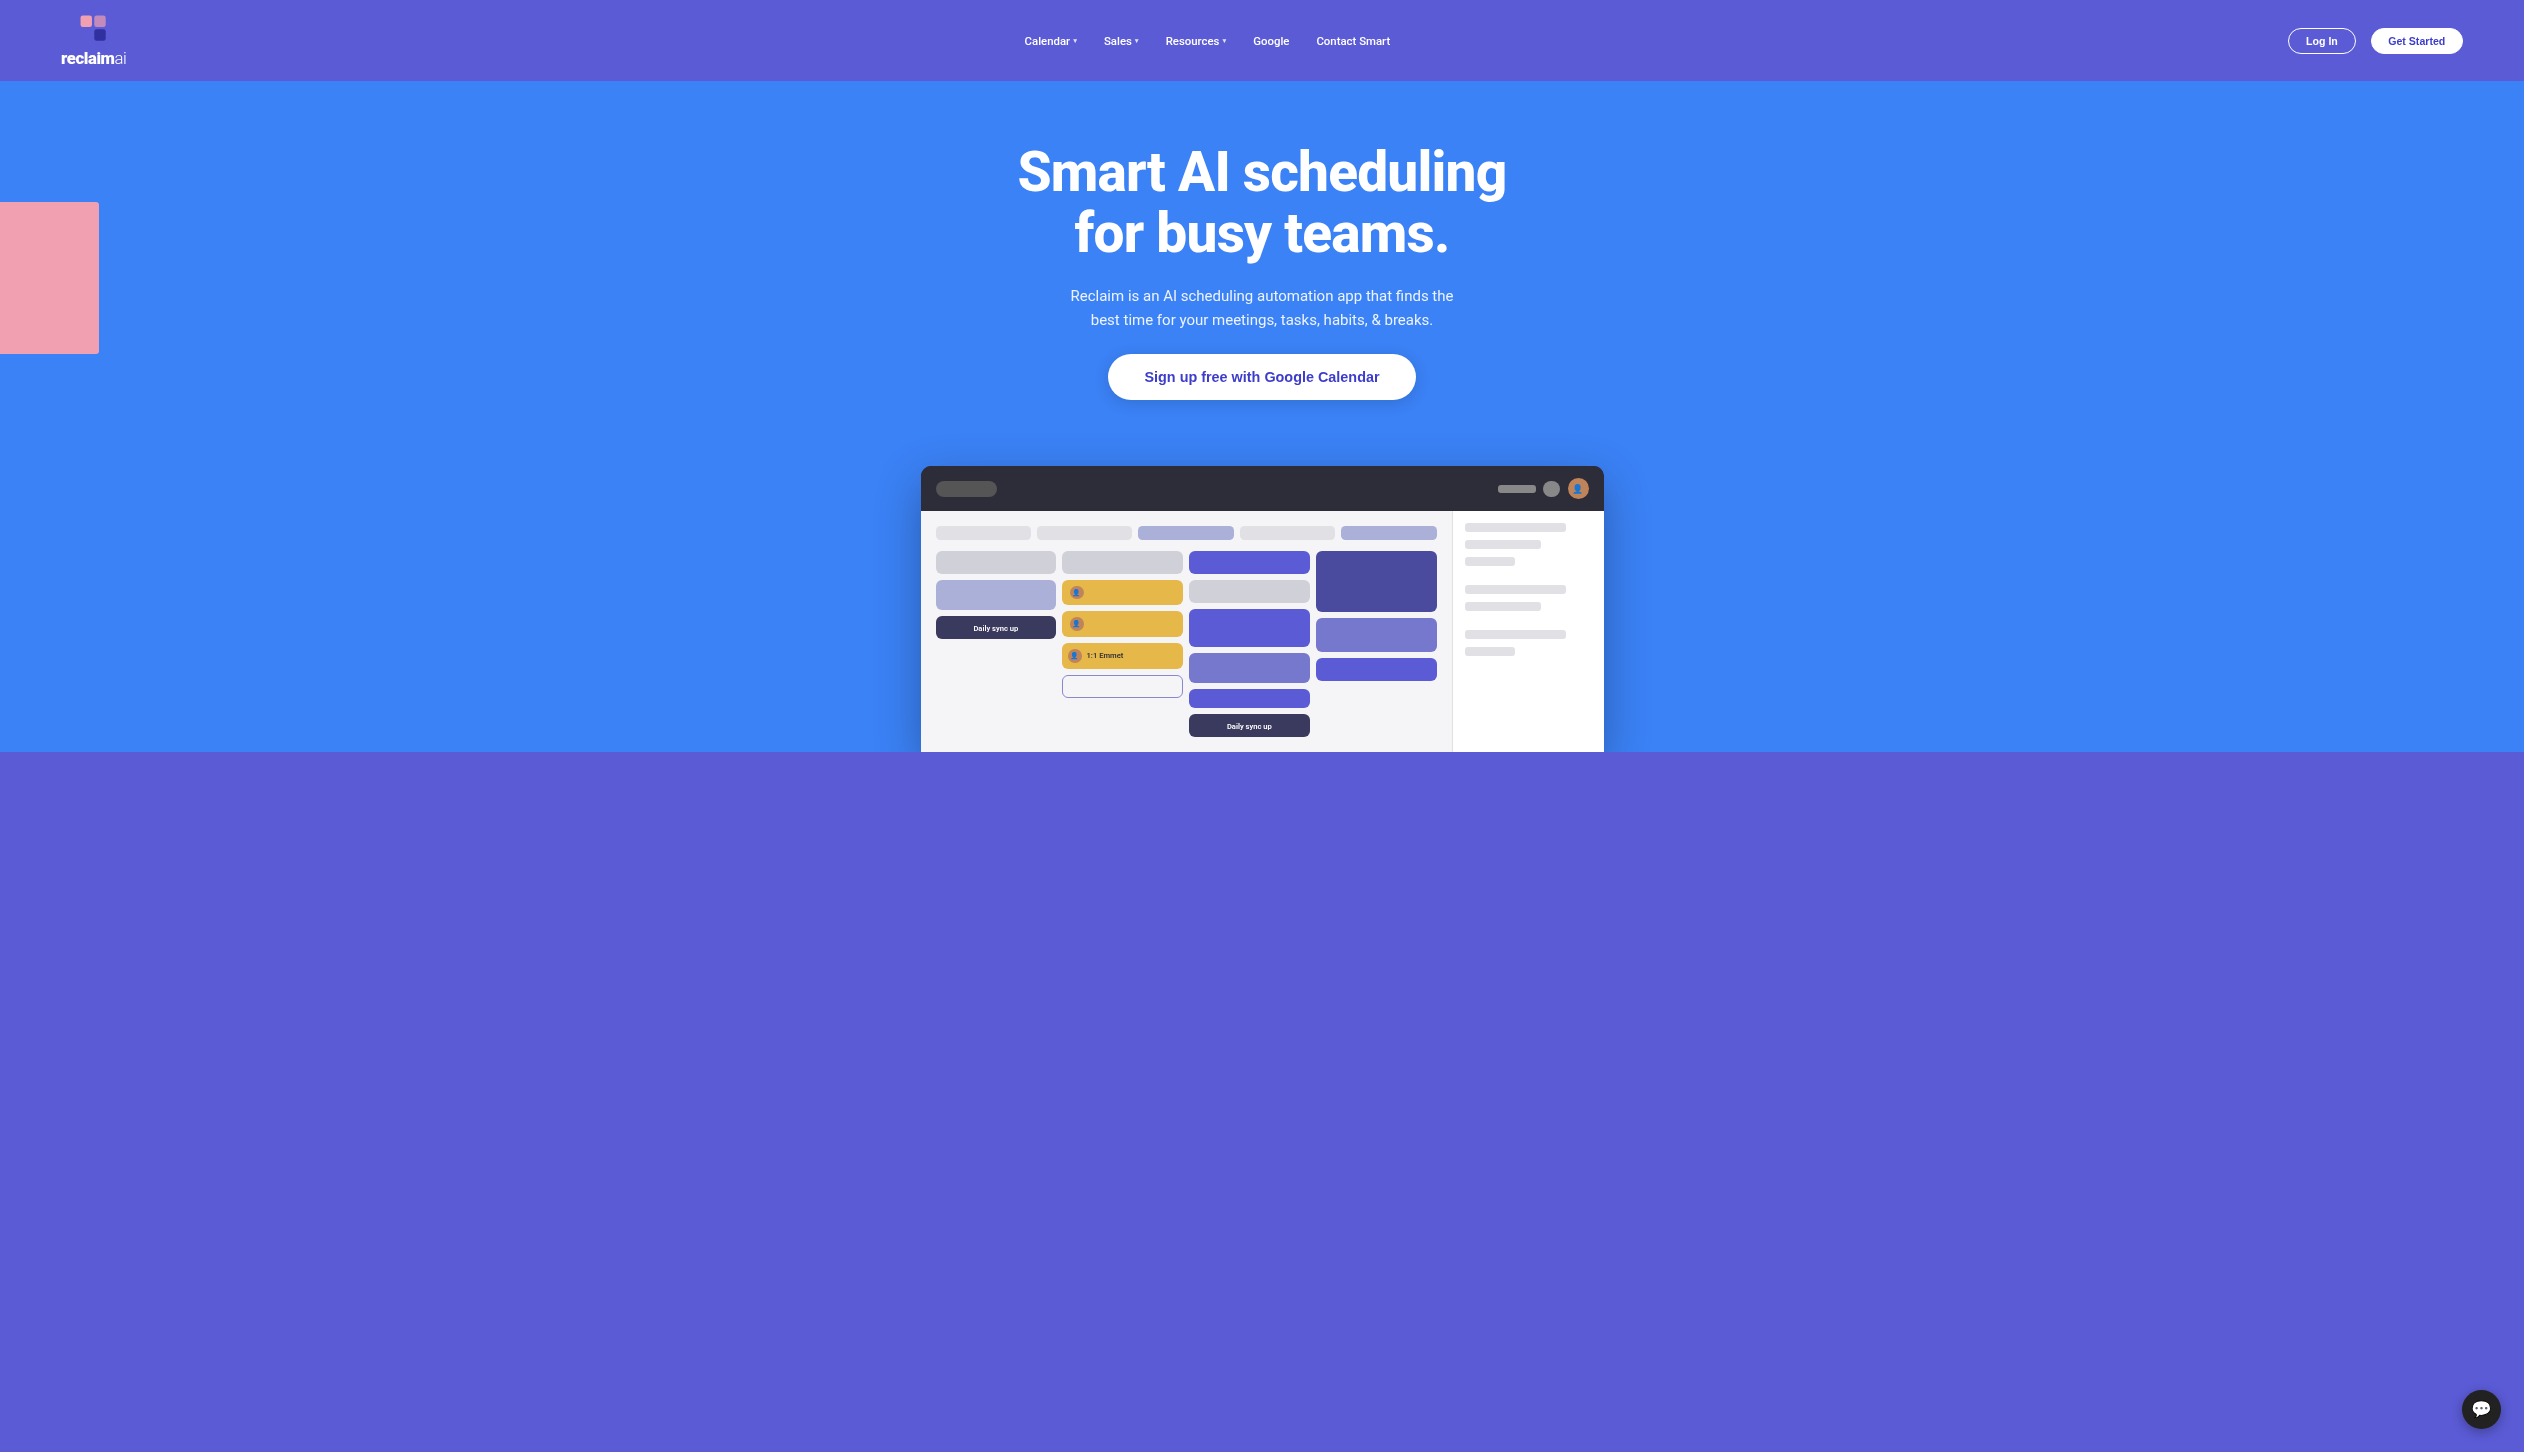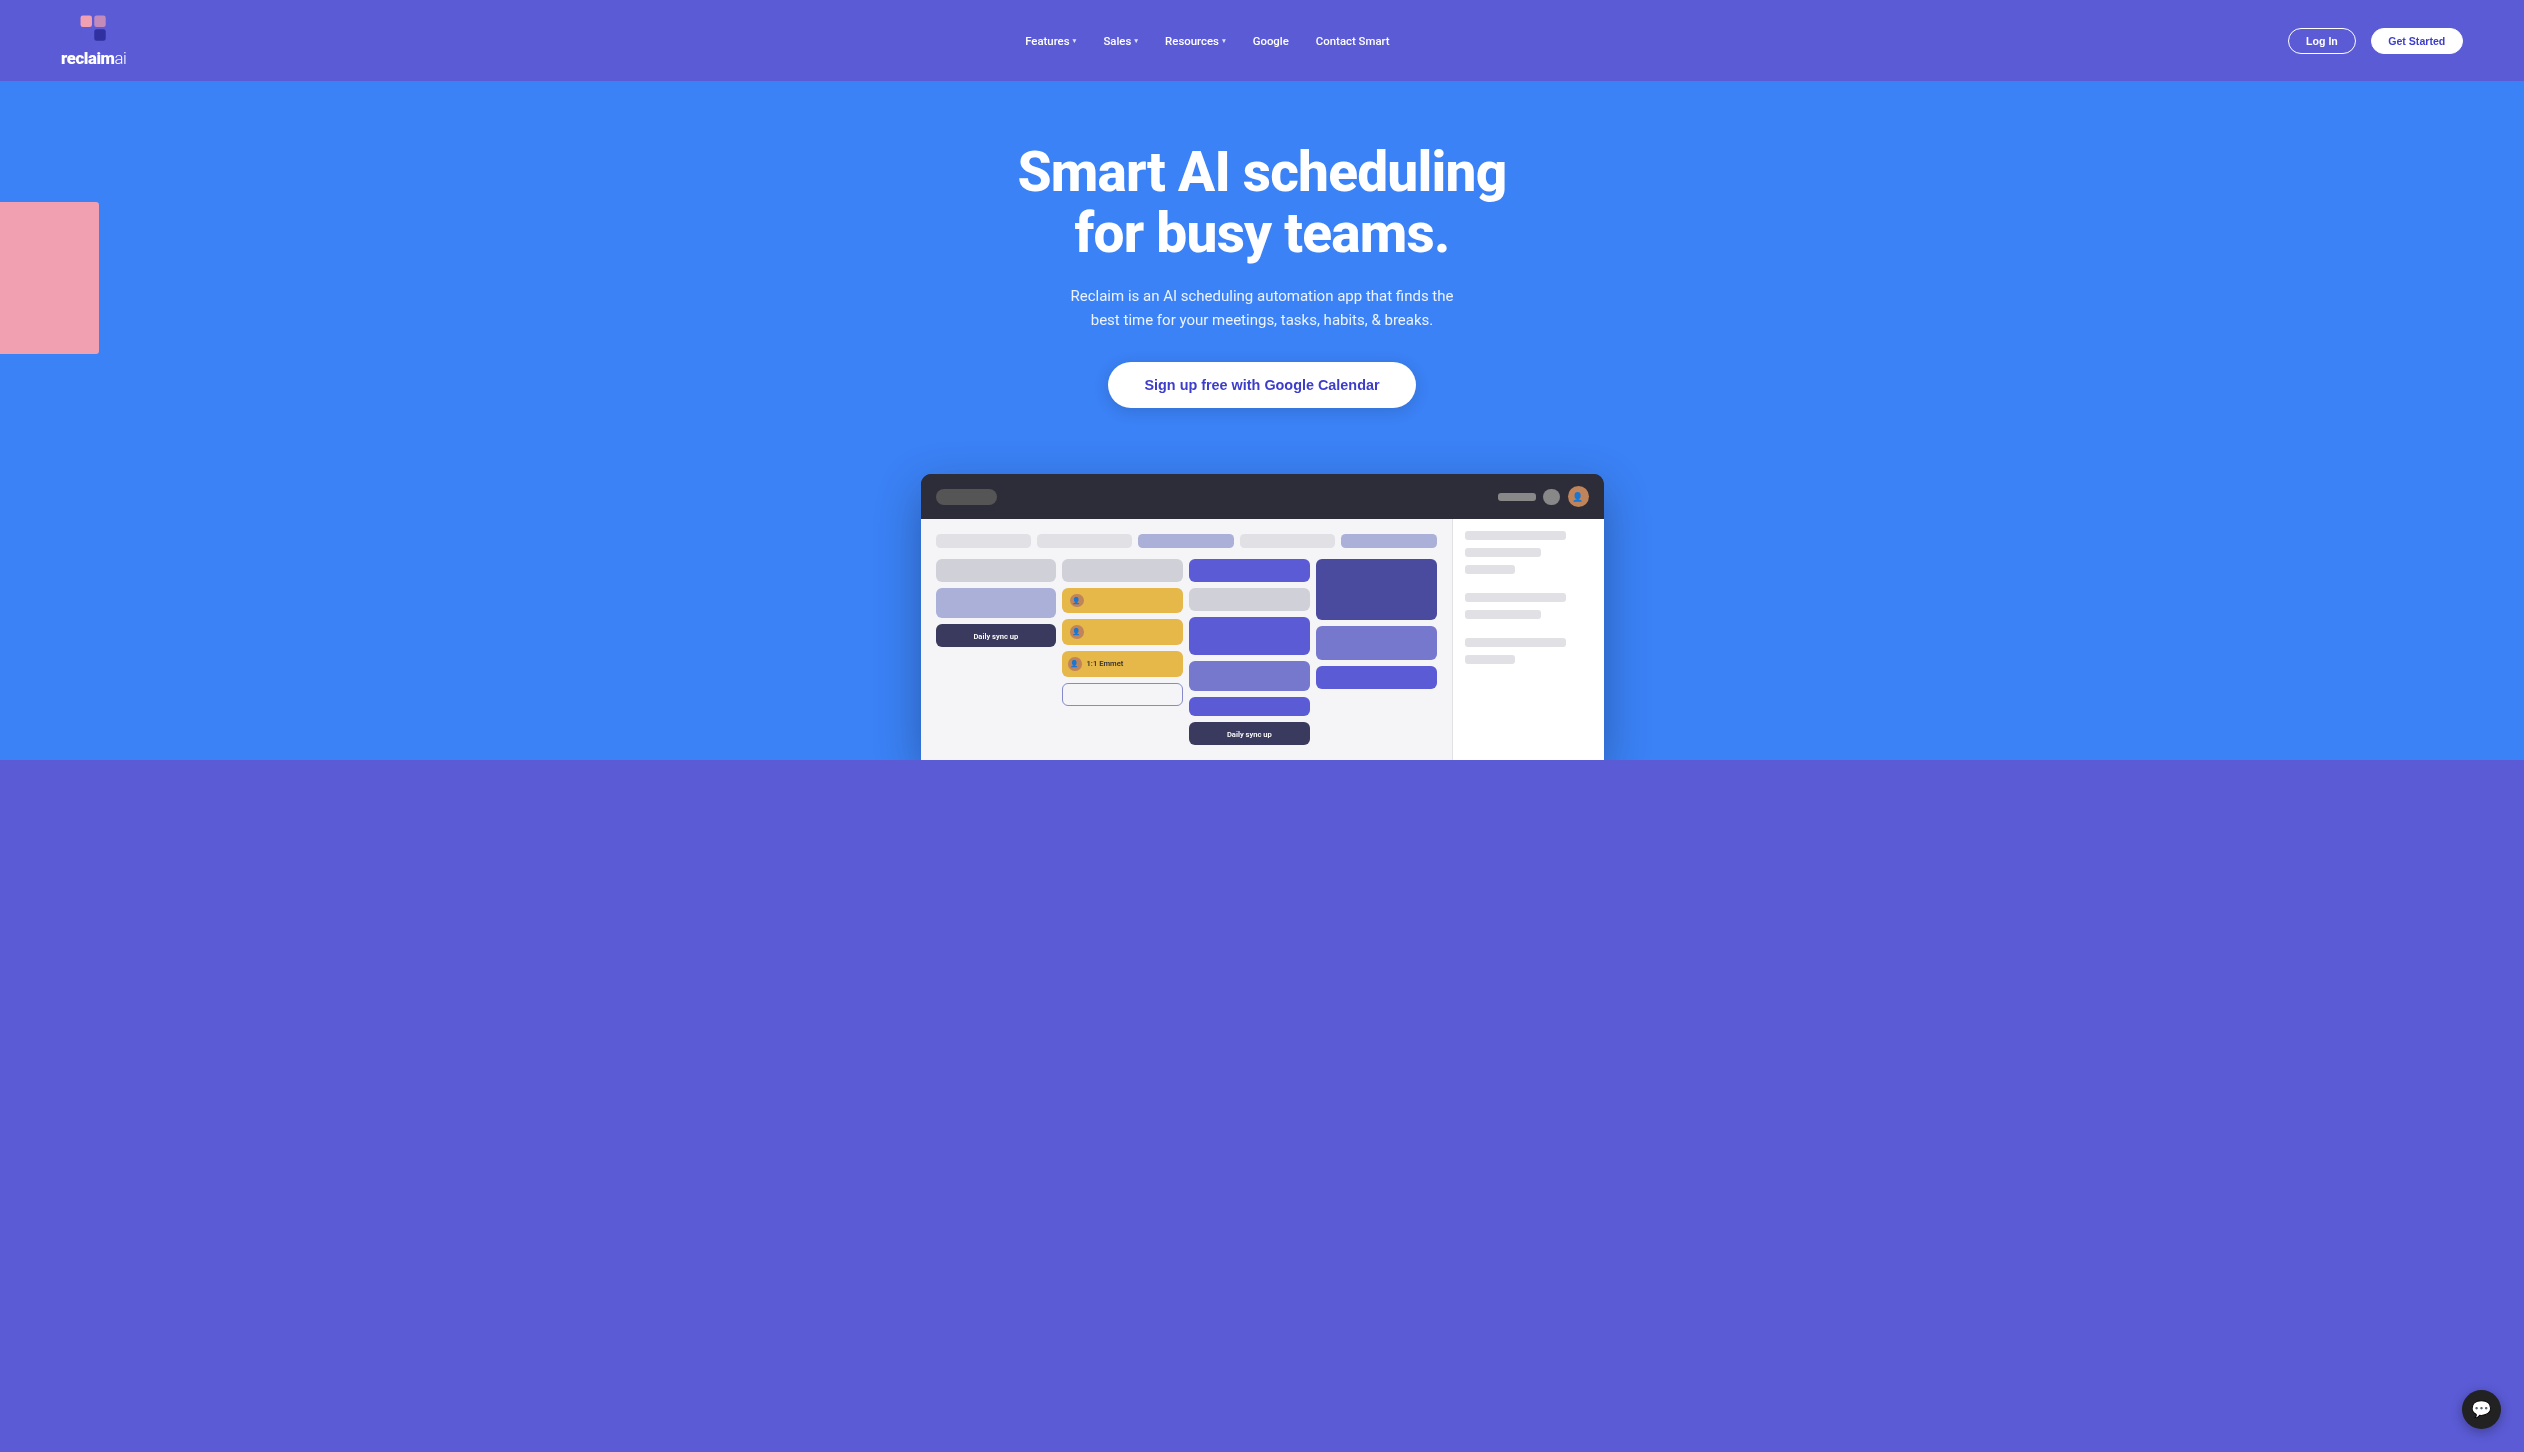--- a/index.html
+++ b/index.html
@@ -121,21 +121,21 @@
       max-width: 531px;
       margin: 0 auto 21px;
       letter-spacing: -0.8px;
     }
 
     .hero-subtitle {
       font-size: 15px;
       color: rgba(255,255,255,0.9);
       line-height: 1.6;
       max-width: 410px;
-      margin: 0 auto 30px;
+      margin: 0 auto 22px;
       font-weight: 400;
     }
 
     .btn-signup {
       background: white;
       border: none;
       color: #3d3dcc;
       padding: 15px 36px;
       border-radius: 38px;
       font-size: 14.4px;
@@ -384,21 +384,21 @@
       <rect x="20" y="20" width="15" height="15" rx="3" fill="#3030a0"></rect>
     </svg>
     <span class="logo-text">
       <strong>reclaim</strong><span>ai</span>
     </span>
   </div>
 
   <ul class="nav-links">
     <li>
       <a href="#">
-        <span>Features</span>
+        <span>Calendar</span>
         <span class="chevron">▾</span>
       </a>
     </li>
     <li>
       <a href="#">
         <span>Sales</span>
         <span class="chevron">▾</span>
       </a>
     </li>
     <li>

